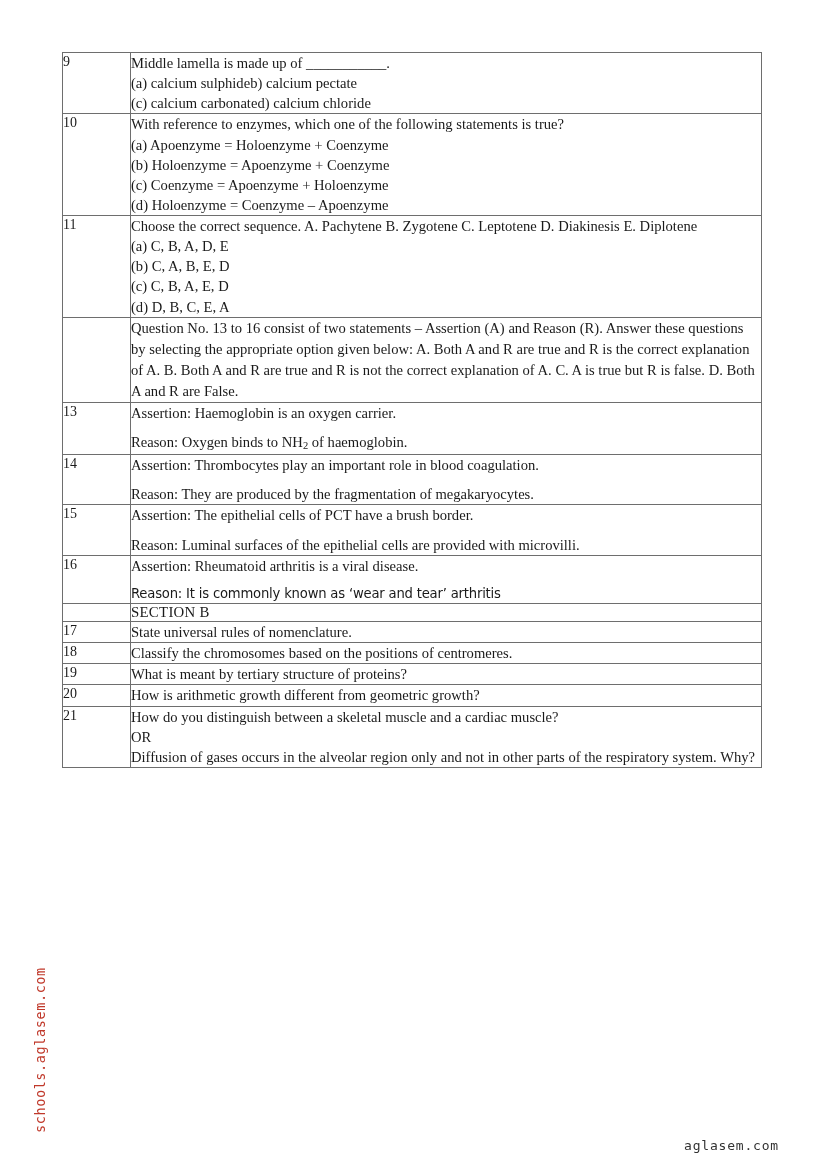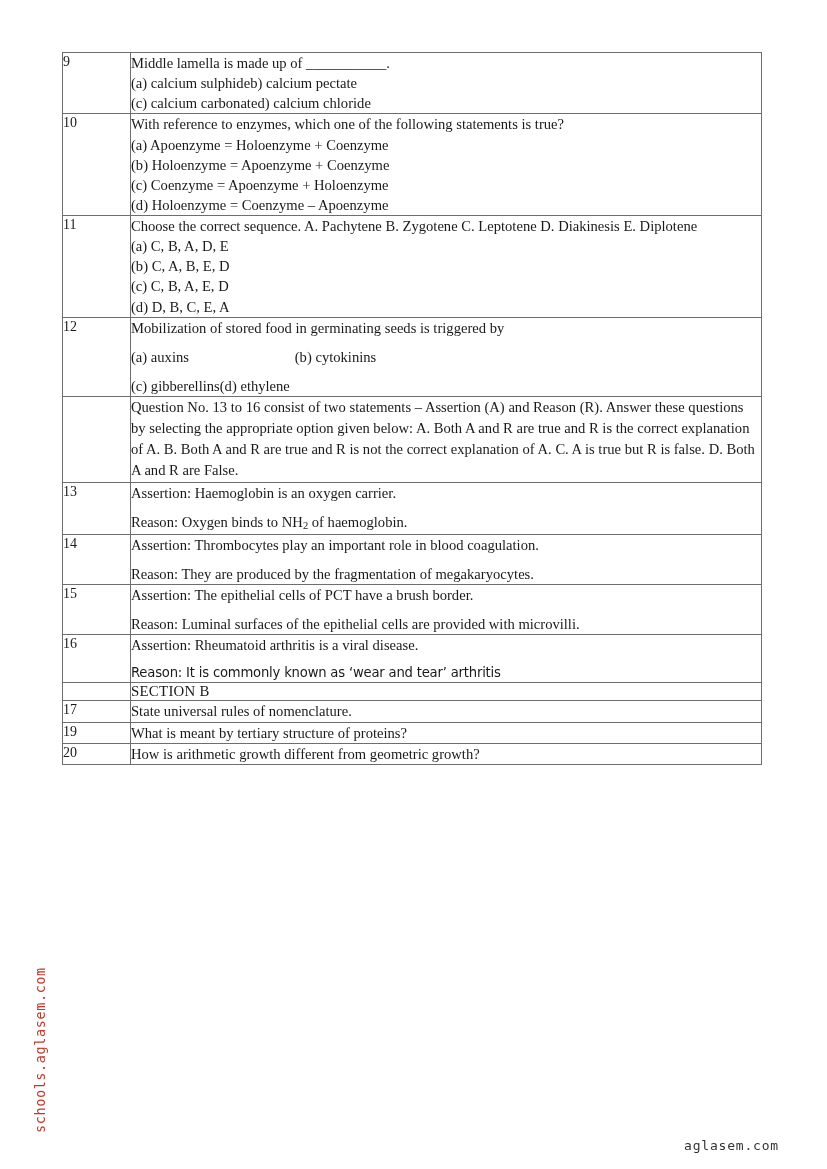--- a/index.html
+++ b/index.html
@@ -155,28 +155,20 @@
       <td class="num-cell">11</td>
       <td class="body-cell">
         <span class="ln">Choose the correct sequence. A. Pachytene B. Zygotene C. Leptotene D. Diakinesis E. Diplotene</span>
         <span class="ln">(a) C, B, A, D, E</span>
         <span class="ln">(b) C, A, B, E, D</span>
         <span class="ln">(c) C, B, A, E, D</span>
         <span class="ln">(d) D, B, C, E, A</span>
       </td>
     </tr>
 
-    <tr>
-      <td class="num-cell">12</td>
-      <td class="body-cell">
-        <span class="ln spaced">Mobilization of stored food in germinating seeds is triggered by</span>
-        <span class="ln opt-row spaced">(a) auxins                             (b) cytokinins</span>
-        <span class="ln opt-row">(c) gibberellins(d) ethylene</span>
-      </td>
-    </tr>
 
     <tr>
       <td class="num-cell"></td>
       <td class="instr-cell">
         <span class="ln">Question No. 13 to 16 consist of two statements – Assertion (A) and Reason (R).</span>
         <span class="ln">Answer these questions by selecting the appropriate option given below:</span>
         <span class="ln">A. Both A and R are true and R is the correct explanation of A.</span>
         <span class="ln"> B. Both A and R are true and R is not the correct explanation of A.</span>
         <span class="ln">C. A is true but R is false.</span>
         <span class="ln gap-above">D. Both A and R are False.</span>
@@ -220,32 +212,46 @@
       <td class="section-cell">SECTION  B</td>
     </tr>
 
     <tr>
       <td class="num-cell">17</td>
       <td class="body-cell">
         <span class="ln">State universal rules of nomenclature.</span>
       </td>
     </tr>
 
+    <tr>
+      <td class="num-cell">18</td>
+      <td class="body-cell">
+        <span class="ln">Classify the chromosomes based on the positions of centromeres.</span>
+      </td>
+    </tr>
 
     <tr>
       <td class="num-cell">19</td>
       <td class="body-cell">
         <span class="ln">What is meant by tertiary structure of proteins?</span>
       </td>
     </tr>
 
     <tr>
       <td class="num-cell">20</td>
       <td class="body-cell">
         <span class="ln">How is arithmetic growth different from geometric growth?</span>
       </td>
     </tr>
 
+    <tr>
+      <td class="num-cell">21</td>
+      <td class="body-cell">
+        <span class="ln">How do you distinguish between a skeletal muscle and a cardiac muscle?</span>
+        <span class="ln">OR</span>
+        <span class="ln">Diffusion of gases occurs in the alveolar region only and not in other parts of the respiratory system. Why?</span>
+      </td>
+    </tr>
 
   </tbody>
 </table>
 
 <div id="footer-watermark">aglasem.com</div>
 
 </body></html>

